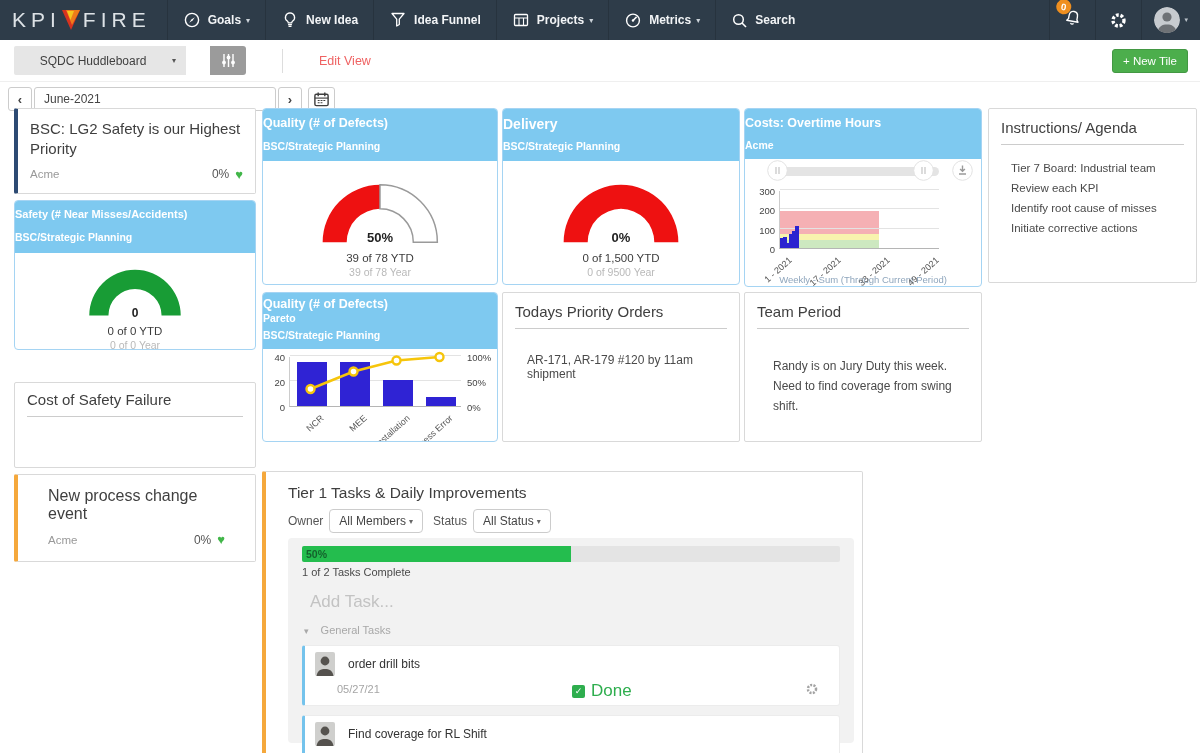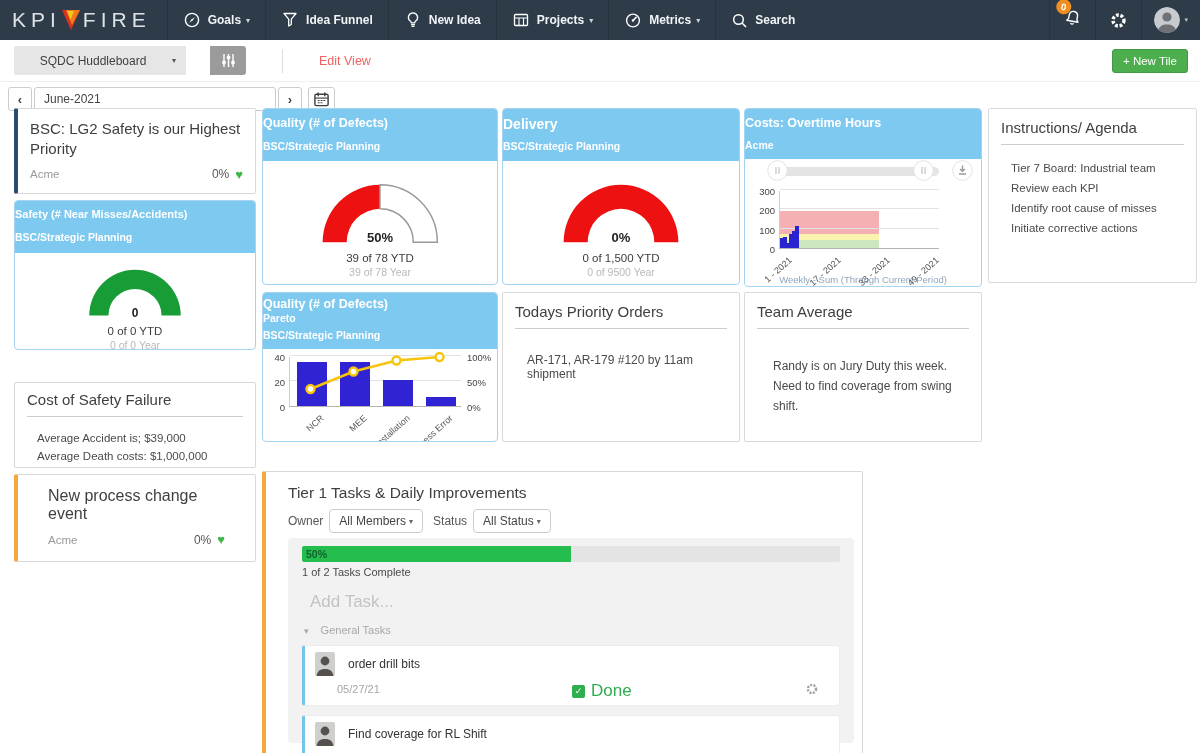--- a/index.html
+++ b/index.html
@@ -158,30 +158,30 @@
   <div class="nav-item">
     <svg width="18" height="18" viewBox="0 0 18 18">
         <circle cx="9" cy="9" r="6.6" fill="none" stroke="#fff" stroke-width="1.4"></circle>
         <path d="M11.8 6.2 L9.6 9.6 L6.2 11.8 L8.4 8.4 Z" fill="#fff"></path>
       </svg>
     <span class="nav-label">Goals</span>
     <span class="nav-caret">▾</span>
   </div>
   <div class="nav-item">
     <svg width="18" height="18" viewBox="0 0 18 18">
-        <path d="M3 2.5 h12 l-4.7 5.6 v5.4 l-2.6 1.5 v-6.9 Z" fill="none" stroke="#fff" stroke-width="1.3" stroke-linejoin="round"></path>
-      </svg>
-    <span class="nav-label">Idea Funnel</span>
+        <path d="M9 1.8 a4.6 4.6 0 0 1 2.7 8.3 c-.6.5-.9 1-1 1.7 l-3.4 0 c-.1-.7-.4-1.2-1-1.7 A4.6 4.6 0 0 1 9 1.8 Z" fill="none" stroke="#fff" stroke-width="1.3"></path>
+        <path d="M7.1 13.6 h3.8 M7.5 15.3 h3" stroke="#fff" stroke-width="1.2"></path>
+      </svg>
+    <span class="nav-label">New Idea</span>
   </div>
   <div class="nav-item">
     <svg width="18" height="18" viewBox="0 0 18 18">
-        <path d="M9 1.8 a4.6 4.6 0 0 1 2.7 8.3 c-.6.5-.9 1-1 1.7 l-3.4 0 c-.1-.7-.4-1.2-1-1.7 A4.6 4.6 0 0 1 9 1.8 Z" fill="none" stroke="#fff" stroke-width="1.3"></path>
-        <path d="M7.1 13.6 h3.8 M7.5 15.3 h3" stroke="#fff" stroke-width="1.2"></path>
-      </svg>
-    <span class="nav-label">New Idea</span>
+        <path d="M3 2.5 h12 l-4.7 5.6 v5.4 l-2.6 1.5 v-6.9 Z" fill="none" stroke="#fff" stroke-width="1.3" stroke-linejoin="round"></path>
+      </svg>
+    <span class="nav-label">Idea Funnel</span>
   </div>
   <div class="nav-item">
     <svg width="18" height="18" viewBox="0 0 18 18">
         <rect x="2.5" y="3.5" width="13" height="11" rx="1" fill="none" stroke="#fff" stroke-width="1.3"></rect>
         <path d="M2.5 7 h13 M7 7 v7.5 M11.5 7 v7.5" stroke="#fff" stroke-width="1.1" fill="none"></path>
       </svg>
     <span class="nav-label">Projects</span>
     <span class="nav-caret">▾</span>
   </div>
   <div class="nav-item">
@@ -428,34 +428,30 @@
   <div class="tile" style="left:502px; top:184px; width:238px; height:150px;">
     <div class="card-pad">
       <div class="card-title">Todays Priority Orders</div>
       <div class="card-hr"></div>
       <div class="orders-body">AR-171, AR-179 #120 by 11am shipment</div>
     </div>
   </div>
 
   <div class="tile" style="left:744px; top:184px; width:238px; height:150px;">
     <div class="card-pad">
-      <div class="card-title">Team Average</div>
+      <div class="card-title">Team Period</div>
       <div class="card-hr"></div>
       <div class="team-body">Randy is on Jury Duty this week. Need to find coverage from swing shift.</div>
     </div>
   </div>
 
   <div class="tile" style="left:14px; top:274px; width:242px; height:86px;">
     <div class="card-pad" style="padding-top:8px;">
       <div class="card-title">Cost of Safety Failure</div>
       <div class="card-hr"></div>
-      <div class="costf-lines" id="costf-lines">
-          <div>Average Accident is; $39,000</div>
-          <div>Average Death costs: $1,000,000</div>
-        </div>
     </div>
   </div>
 
   <div class="tile accent" style="left: 14px; top: 366px; width: 242px; height: 88px; border-left-color: rgb(245, 168, 60);">
     <div class="card-pad" style="padding:12px 30px;">
       <div class="card-title" style="font-size:16px;">New process change event</div>
       <div class="goal-row" style="margin-top:9px;">
         <span class="goal-org">Acme</span>
         <span class="goal-pct">0%</span>
         <span class="heart">♥</span>

